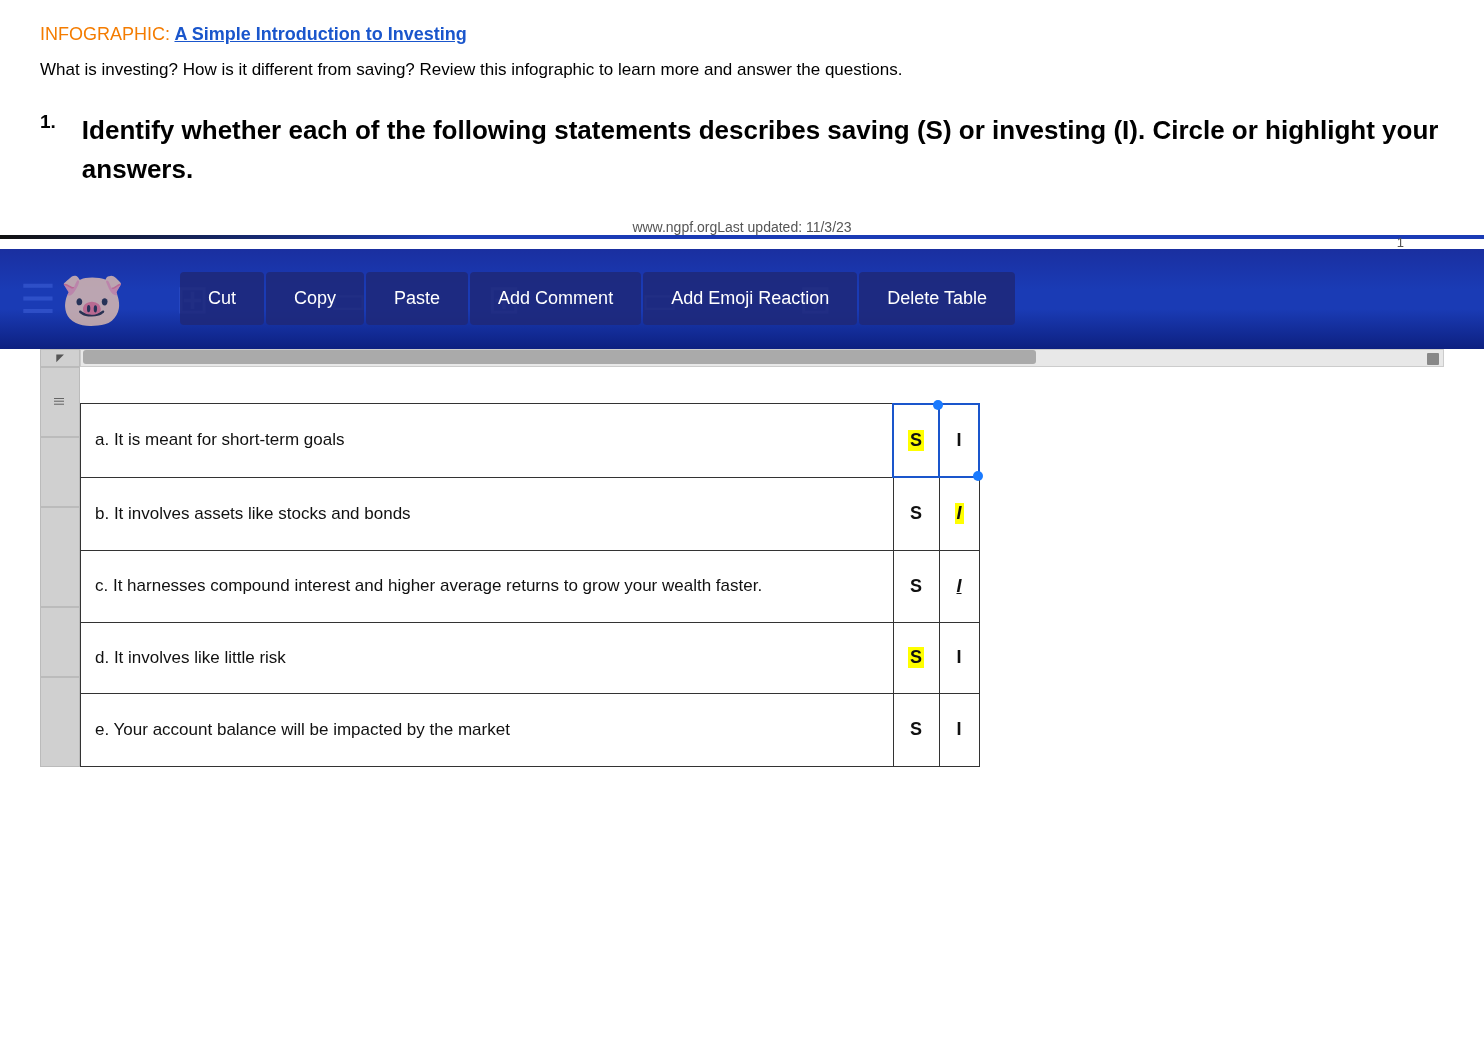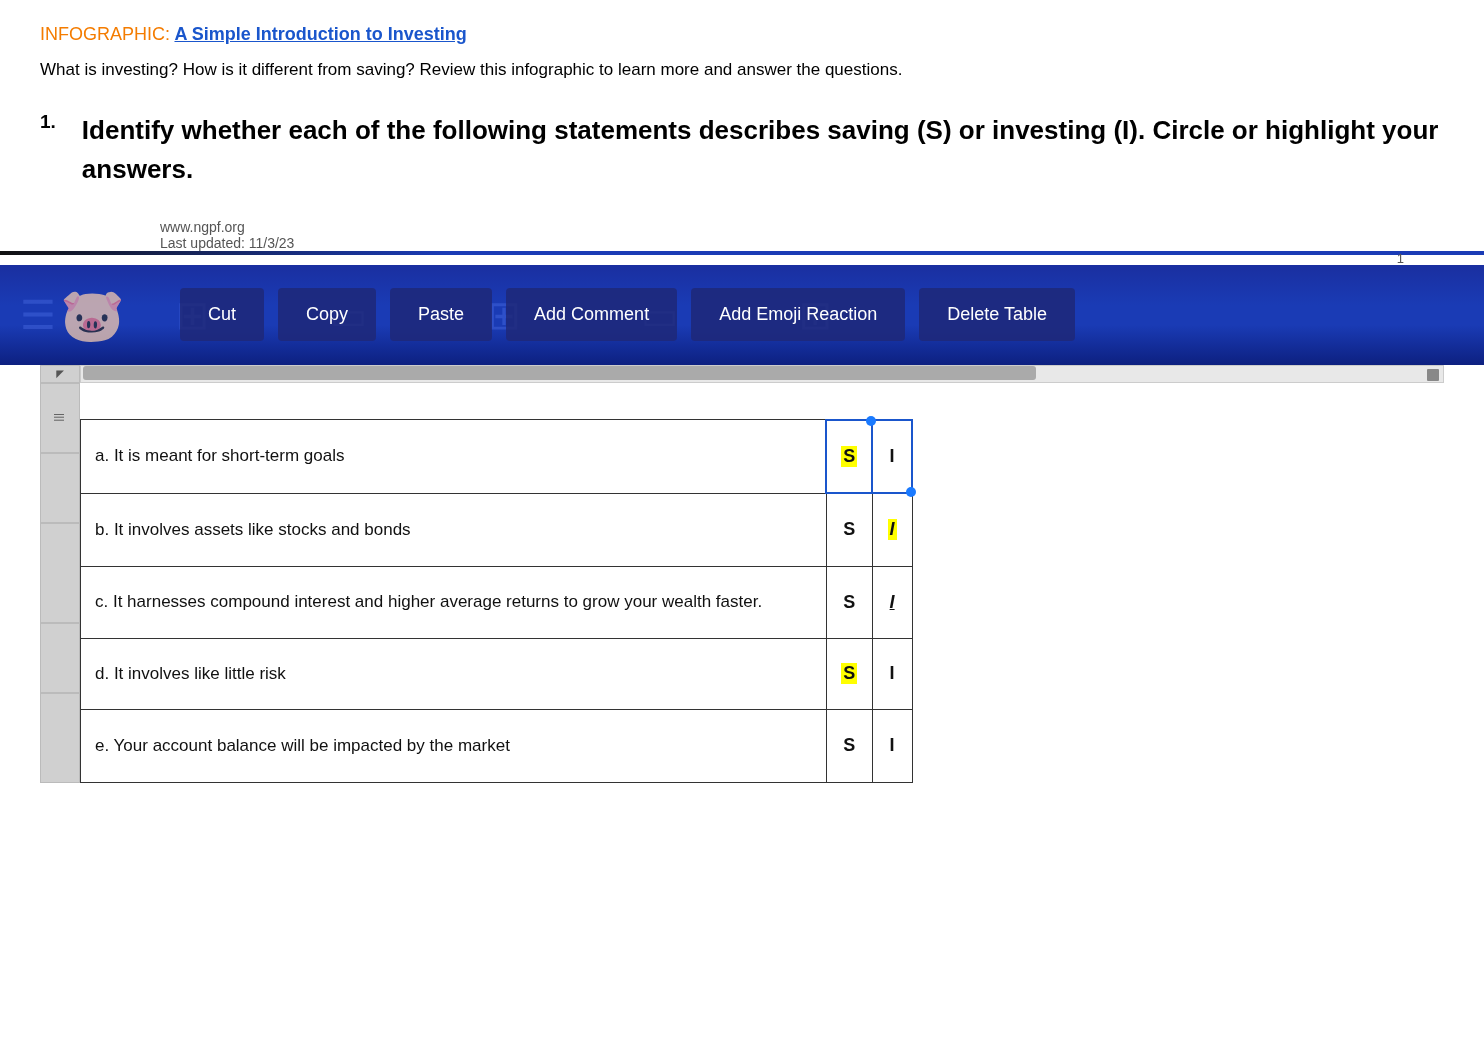--- a/index.html
+++ b/index.html
@@ -57,21 +57,20 @@
     }
 
     .footer-info {
       display: flex;
       justify-content: center;
       margin-top: 30px;
       margin-bottom: 0;
       color: #555;
       font-size: 14px;
       padding: 0 80px;
-      flex-direction: column;
     }
 
     .page-number {
       position: absolute;
       right: 40px;
       font-size: 13px;
       color: #555;
     }
 
     
@@ -110,21 +109,21 @@
       left: 60px;
       top: 50%;
       transform: translateY(-50%);
       font-size: 52px;
       color: #a0b0ee;
       opacity: 0.7;
     }
 
     .toolbar-menu {
       display: flex;
-      gap: 12px;
+      gap: 0;
       background: transparent;
       z-index: 10;
     }
 
     .toolbar-btn {
       background: rgba(30, 40, 120, 0.85);
       color: #fff;
       border: none;
       padding: 16px 28px;
       font-size: 18px;
@@ -175,21 +174,21 @@
       border: 1px solid #bbb;
       display: flex;
       align-items: center;
       justify-content: center;
       font-size: 12px;
       color: #555;
     }
 
     .main-table {
       border-collapse: collapse;
-      width: 833px;
+      width: 900px;
       margin-top: 36px;
     }
 
     .main-table td {
       border: 1px solid #333;
       padding: 10px 14px;
       font-size: 17px;
       color: #111;
       vertical-align: middle;
     }

